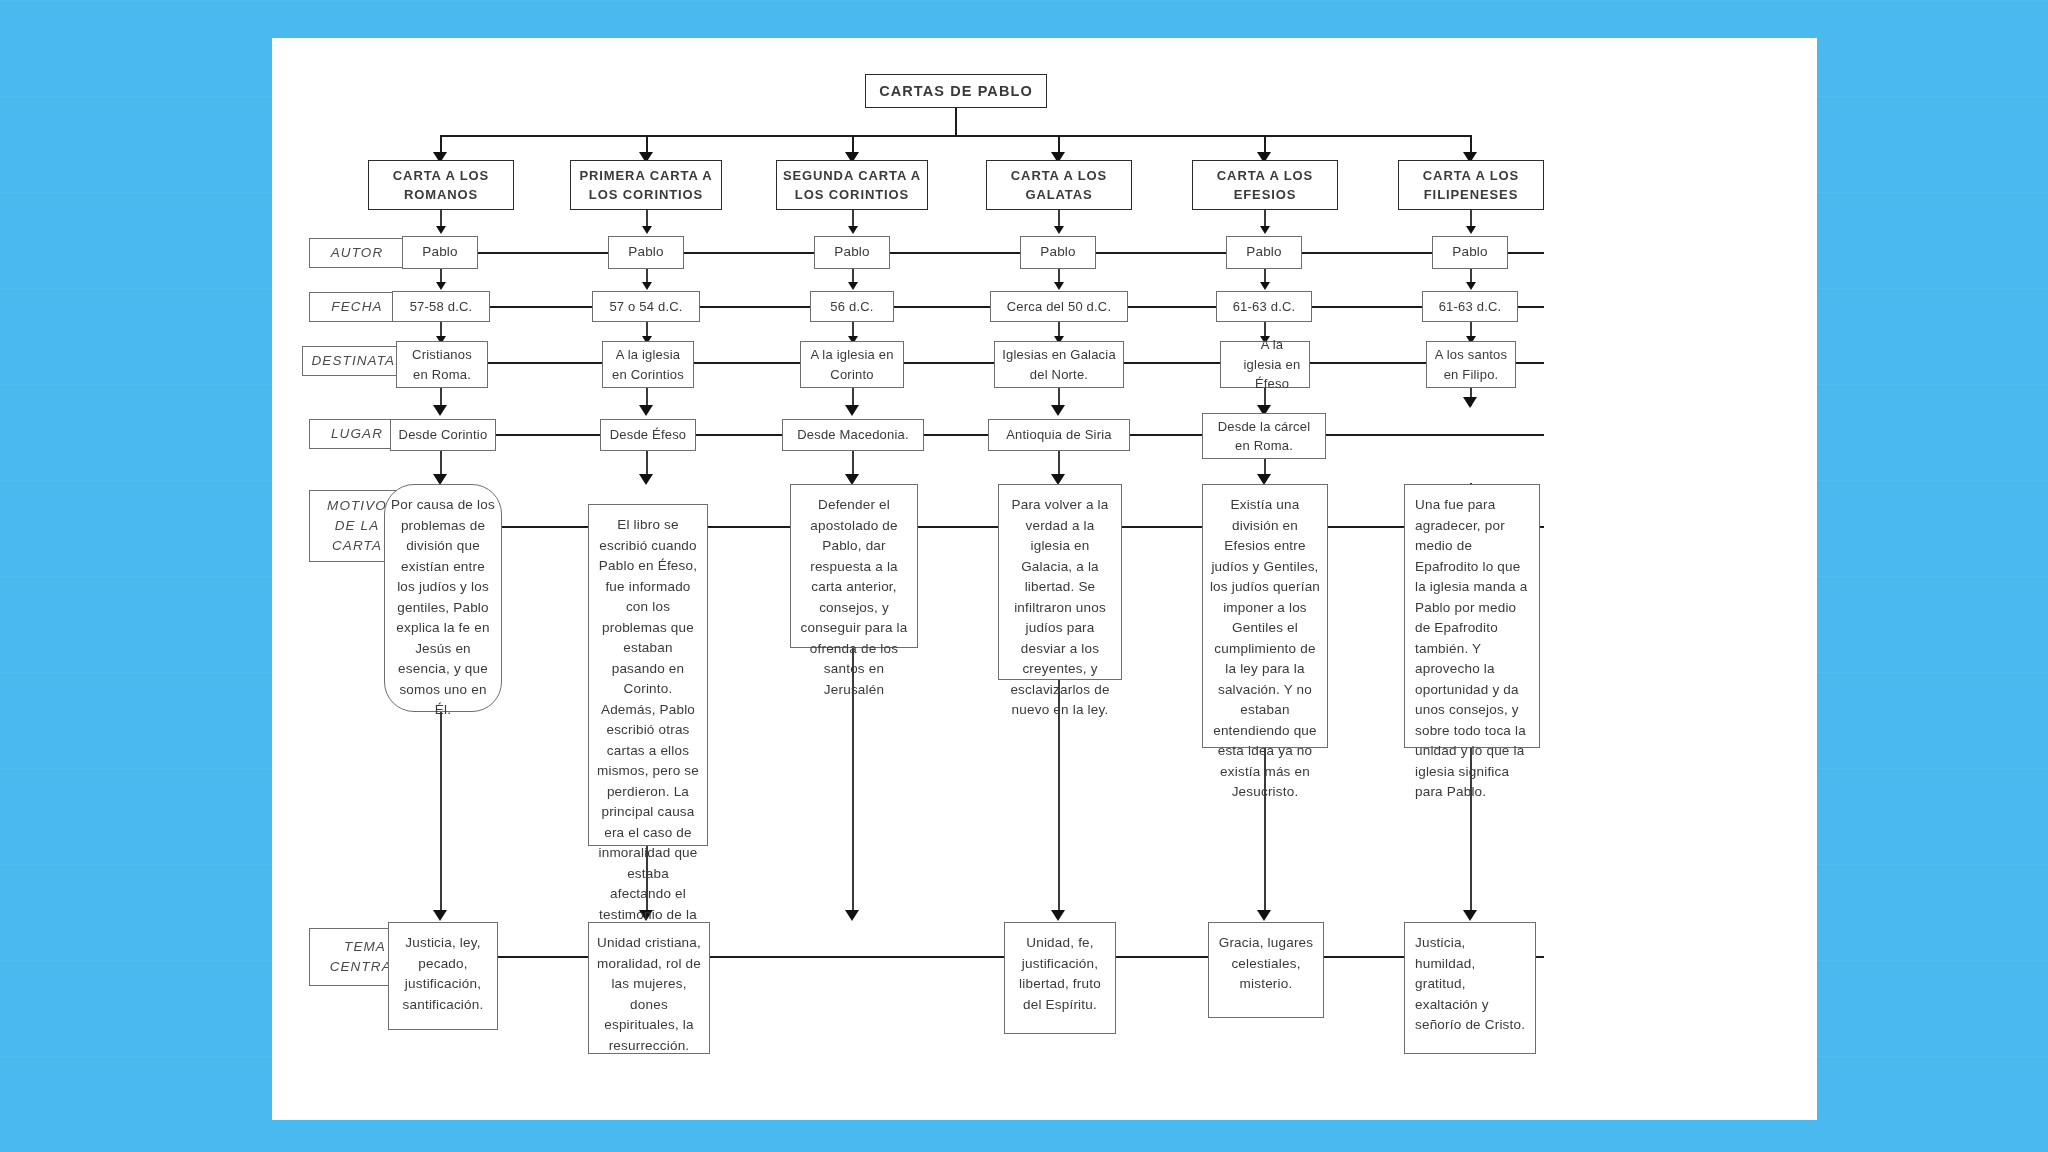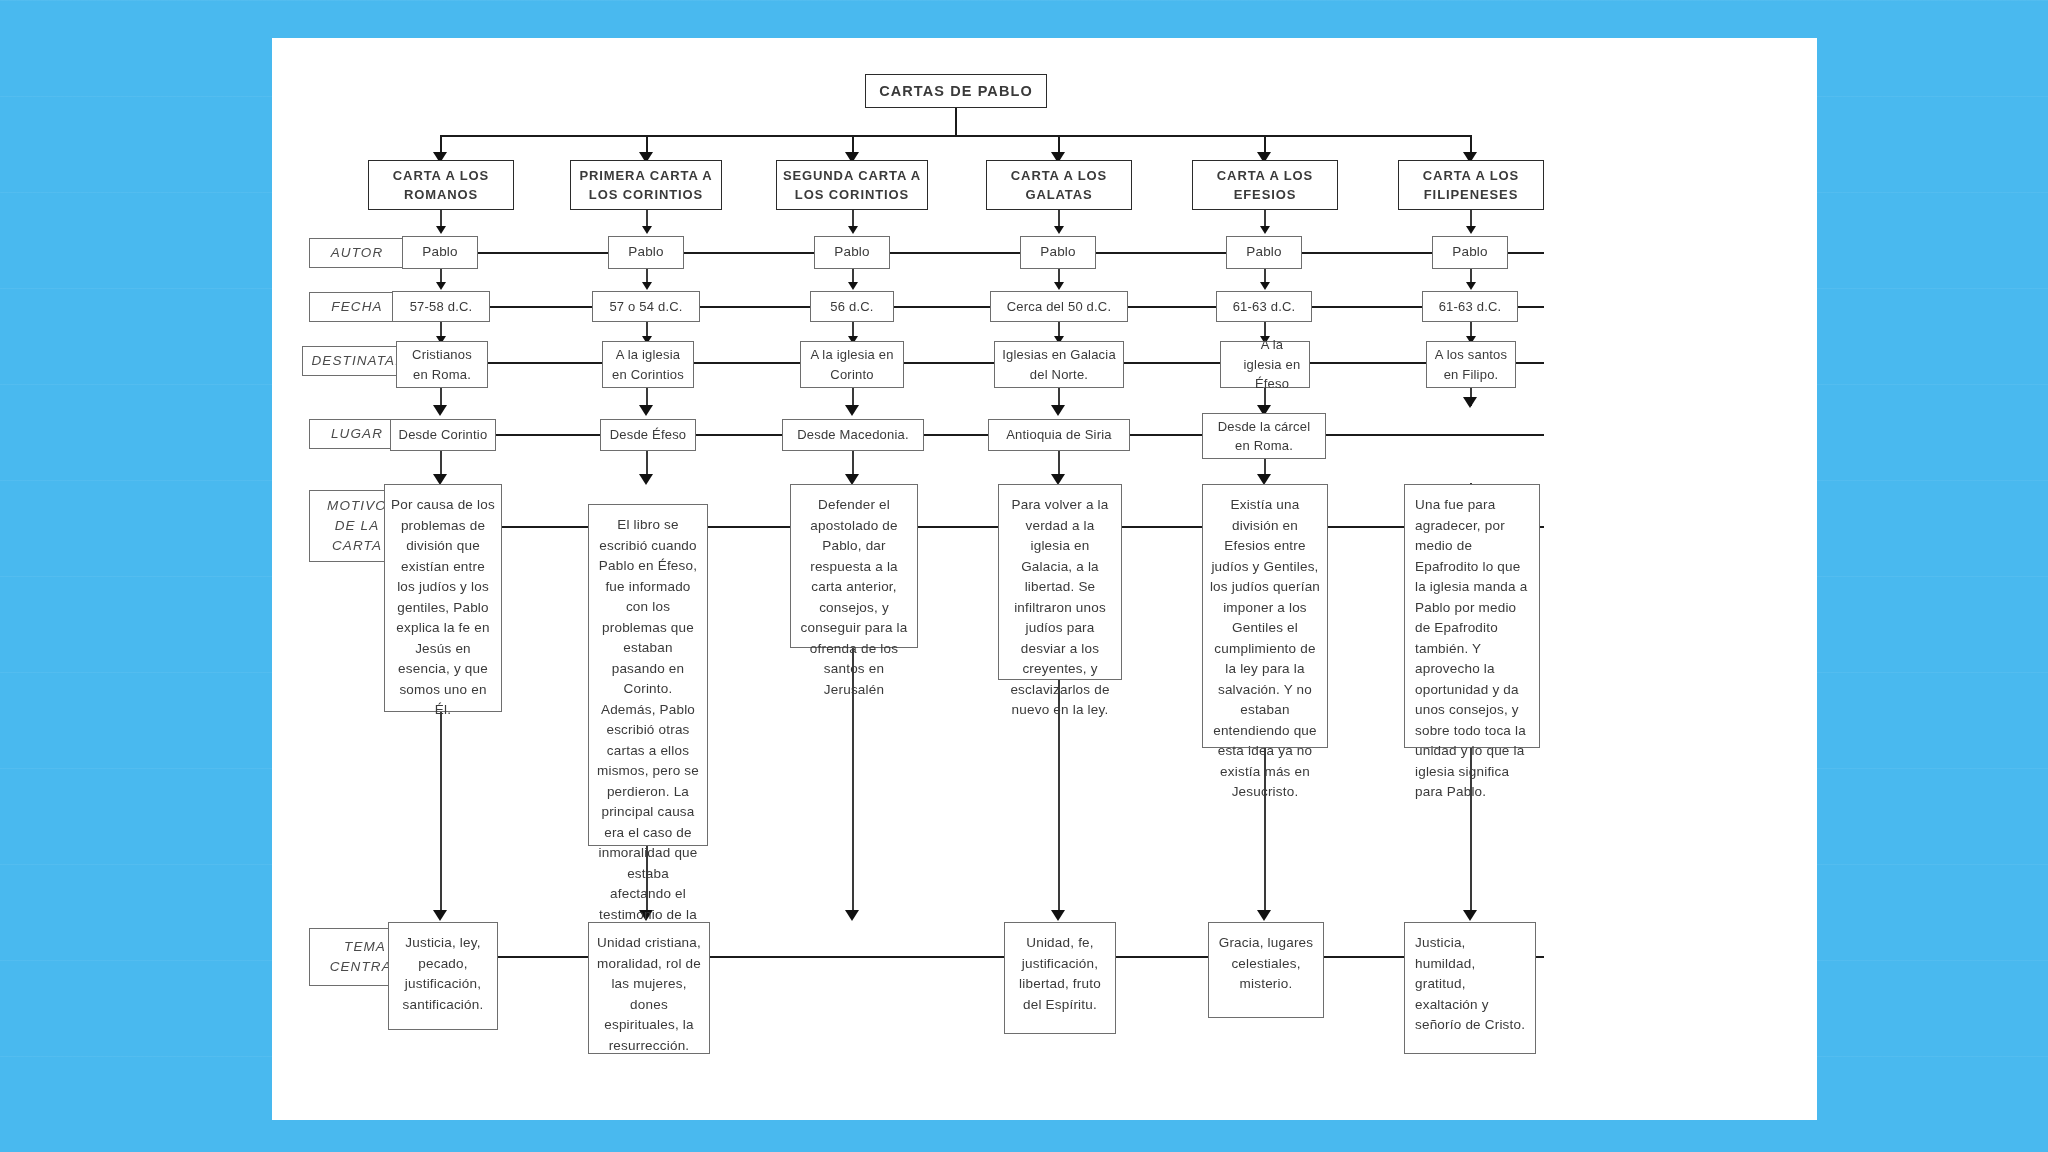--- a/index.html
+++ b/index.html
@@ -344,21 +344,21 @@
     <div class="ln v thin" style="left:374px; top:413px; height:28px;"></div>
     <div class="arrow" style="left:367px; top:436px;"></div>
     <div class="ln v thin" style="left:580px; top:413px; height:28px;"></div>
     <div class="arrow" style="left:573px; top:436px;"></div>
     <div class="ln v thin" style="left:786px; top:413px; height:28px;"></div>
     <div class="arrow" style="left:779px; top:436px;"></div>
     <div class="ln v thin" style="left:992px; top:421px; height:20px;"></div>
     <div class="arrow" style="left:985px; top:436px;"></div>
     <div class="ln v thin" style="left:1198px; top:445px; height:8px;"></div>
 
-    <div class="node cell para" style="left:112px; top:446px; width:118px; height:228px;">
+    <div class="node cell para" style="left:112px; top:446px; width:118px; height:228px;border-radius:30px;">
       <span>Por causa de los problemas de división que existían entre los judíos y los gentiles, Pablo explica la fe en Jesús en esencia, y que somos uno en Él.</span>
     </div>
     <div class="node cell para" style="left:316px; top:446px; width:120px; height:342px;margin-top:20px;">
       <span>El libro se escribió cuando Pablo en Éfeso, fue informado con los problemas que estaban pasando en Corinto. Además, Pablo escribió otras cartas a ellos mismos, pero se perdieron. La principal causa era el caso de inmoralidad que estaba afectando el testimonio de la iglesia</span>
     </div>
     <div class="node cell para" style="left:518px; top:446px; width:128px; height:164px;">
       <span>Defender el apostolado de Pablo, dar respuesta a la carta anterior, consejos, y conseguir para la ofrenda de los santos en Jerusalén</span>
     </div>
     <div class="node cell para" style="left:726px; top:446px; width:124px; height:196px;">
       <span>Para volver a la verdad a la iglesia en Galacia, a la libertad. Se infiltraron unos judíos para desviar a los creyentes, y esclavizarlos de nuevo en la ley.</span>

